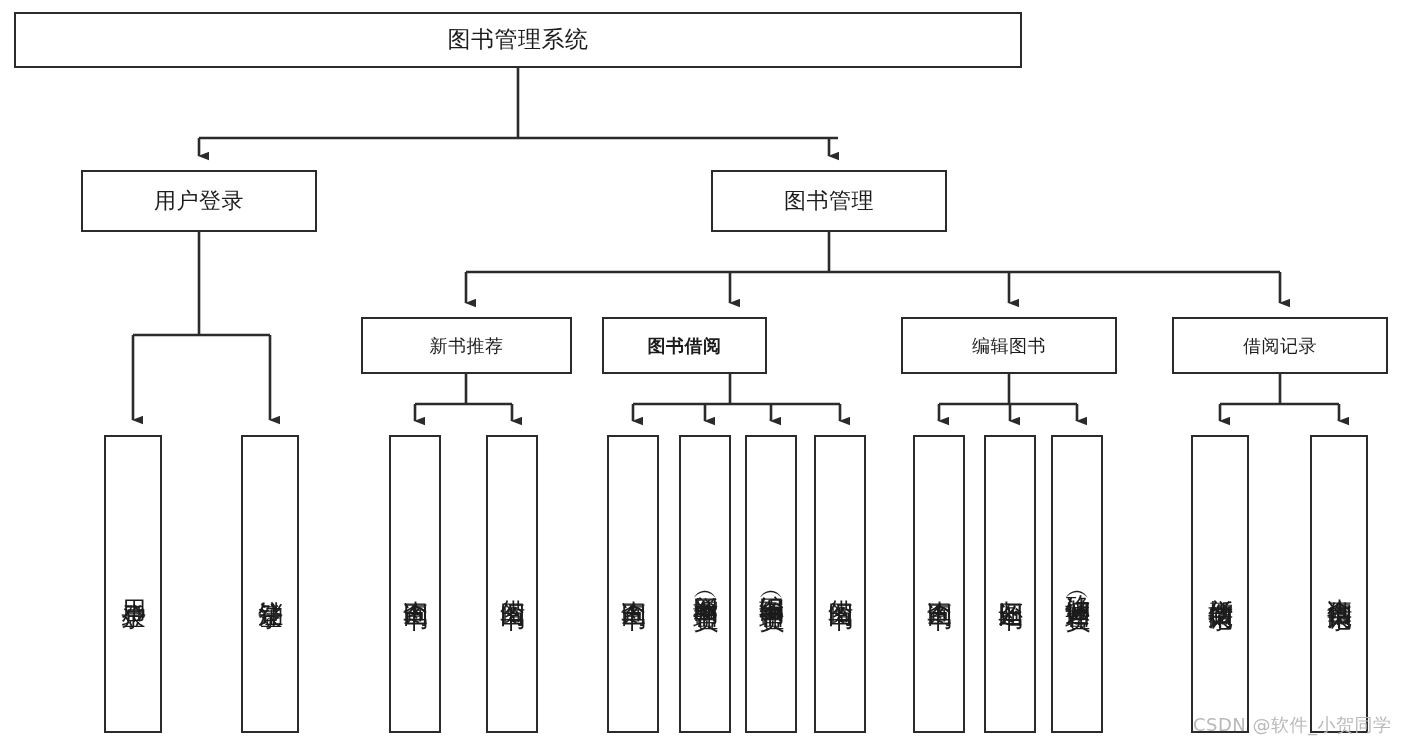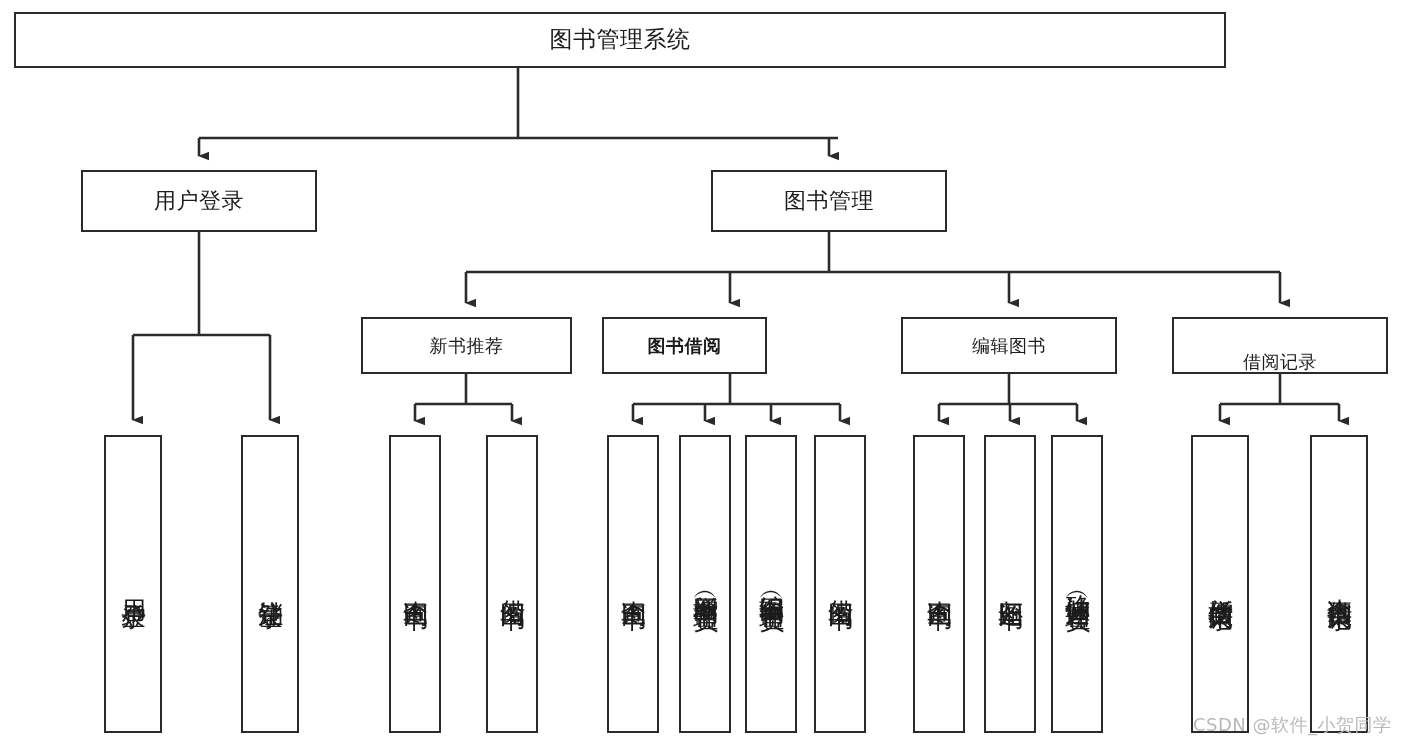--- a/index.html
+++ b/index.html
@@ -124,41 +124,41 @@
       <path d="M 1010 404 L 1010 421" marker-end="url(#arrowhead)"></path>
       <path d="M 1077 404 L 1077 421" marker-end="url(#arrowhead)"></path>
 
       <path d="M 1280 374 L 1280 404"></path>
       <path d="M 1220 404 L 1339 404"></path>
       <path d="M 1220 404 L 1220 421" marker-end="url(#arrowhead)"></path>
       <path d="M 1339 404 L 1339 421" marker-end="url(#arrowhead)"></path>
     </g>
   </svg>
 
-  <div class="node node-root" style="left:14px; top:12px; width:1212px; height:56px;">
+  <div class="node node-root" style="left:14px; top:12px; width:1008px; height:56px;">
     <span class="label">图书管理系统</span>
   </div>
 
   <div class="node node-l2" style="left:81px; top:170px; width:236px; height:62px;">
     <span class="label">用户登录</span>
   </div>
   <div class="node node-l2" style="left:711px; top:170px; width:236px; height:62px;">
     <span class="label">图书管理</span>
   </div>
 
   <div class="node node-l3" style="left:361px; top:317px; width:211px; height:57px;">
     <span class="label">新书推荐</span>
   </div>
   <div class="node node-l3" style="left:602px; top:317px; width:165px; height:57px;font-weight:bold;">
     <span class="label">图书借阅</span>
   </div>
   <div class="node node-l3" style="left:901px; top:317px; width:216px; height:57px;">
     <span class="label">编辑图书</span>
   </div>
-  <div class="node node-l3" style="left:1172px; top:317px; width:216px; height:57px;align-items:flex-end;">
+  <div class="node node-l3" style="left:1172px; top:317px; width:216px; height:57px;">
     <span class="label">借阅记录</span>
   </div>
 
   <div class="node node-leaf" style="left:104px; top:435px; width:58px; height:298px;">
     <span class="label">用户登录</span>
   </div>
   <div class="node node-leaf" style="left:241px; top:435px; width:58px; height:298px;">
     <span class="label">注销登录</span>
   </div>
 

